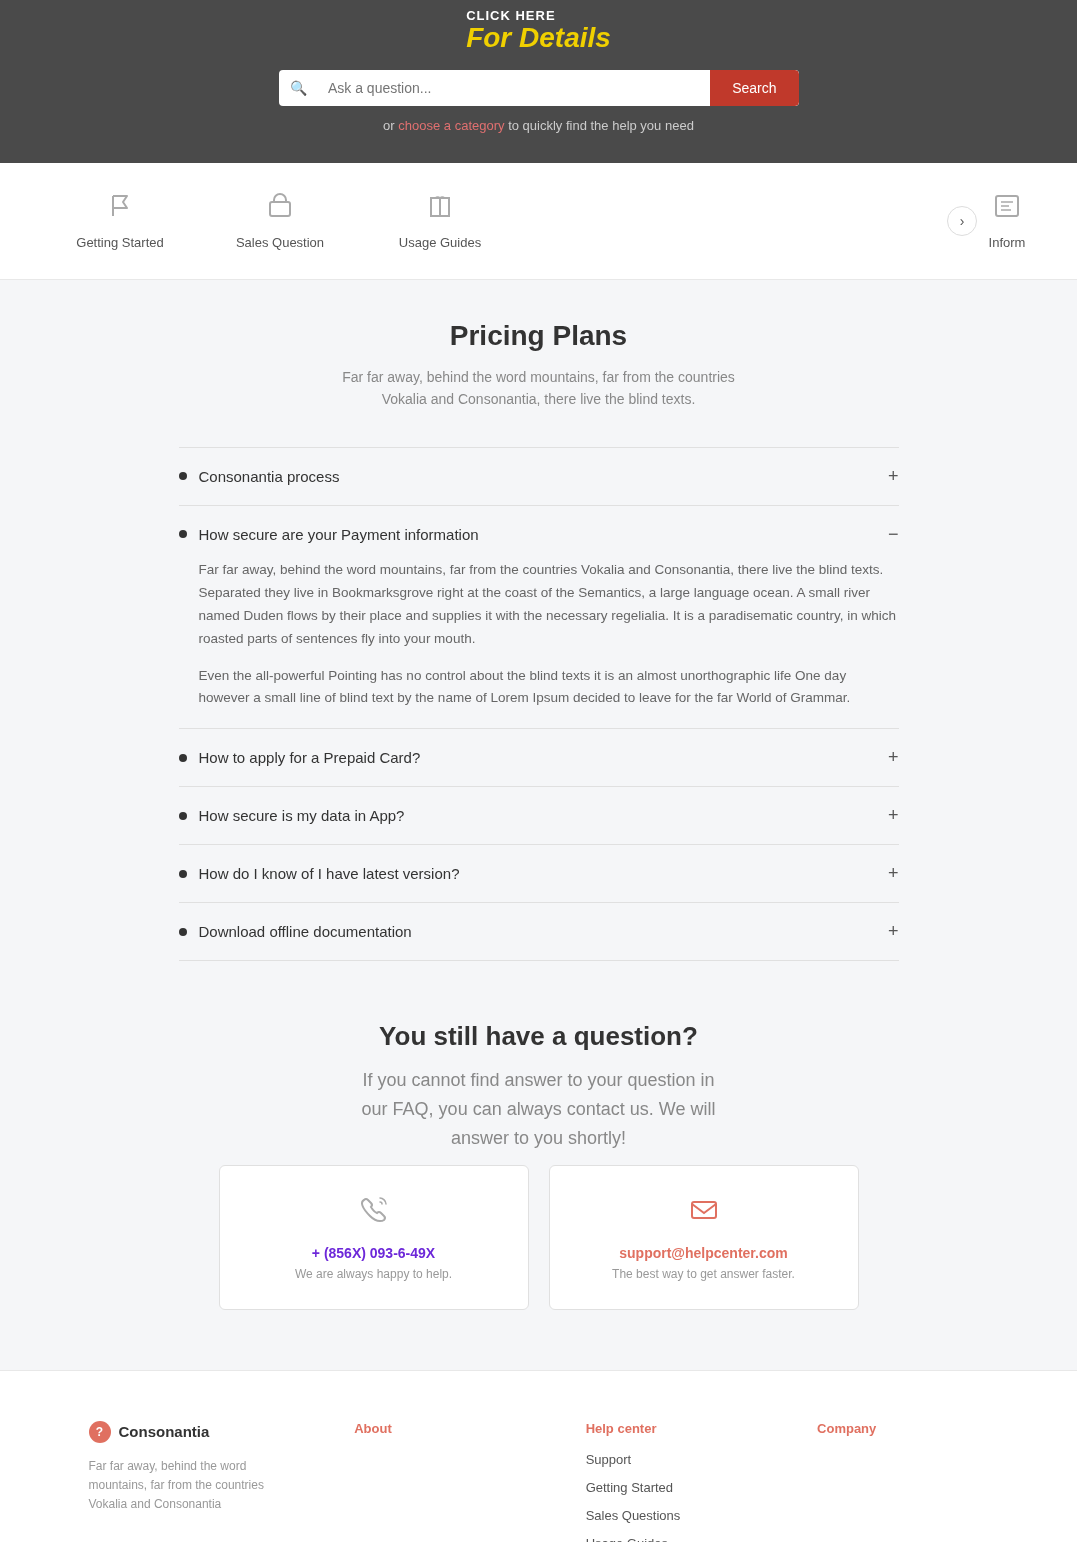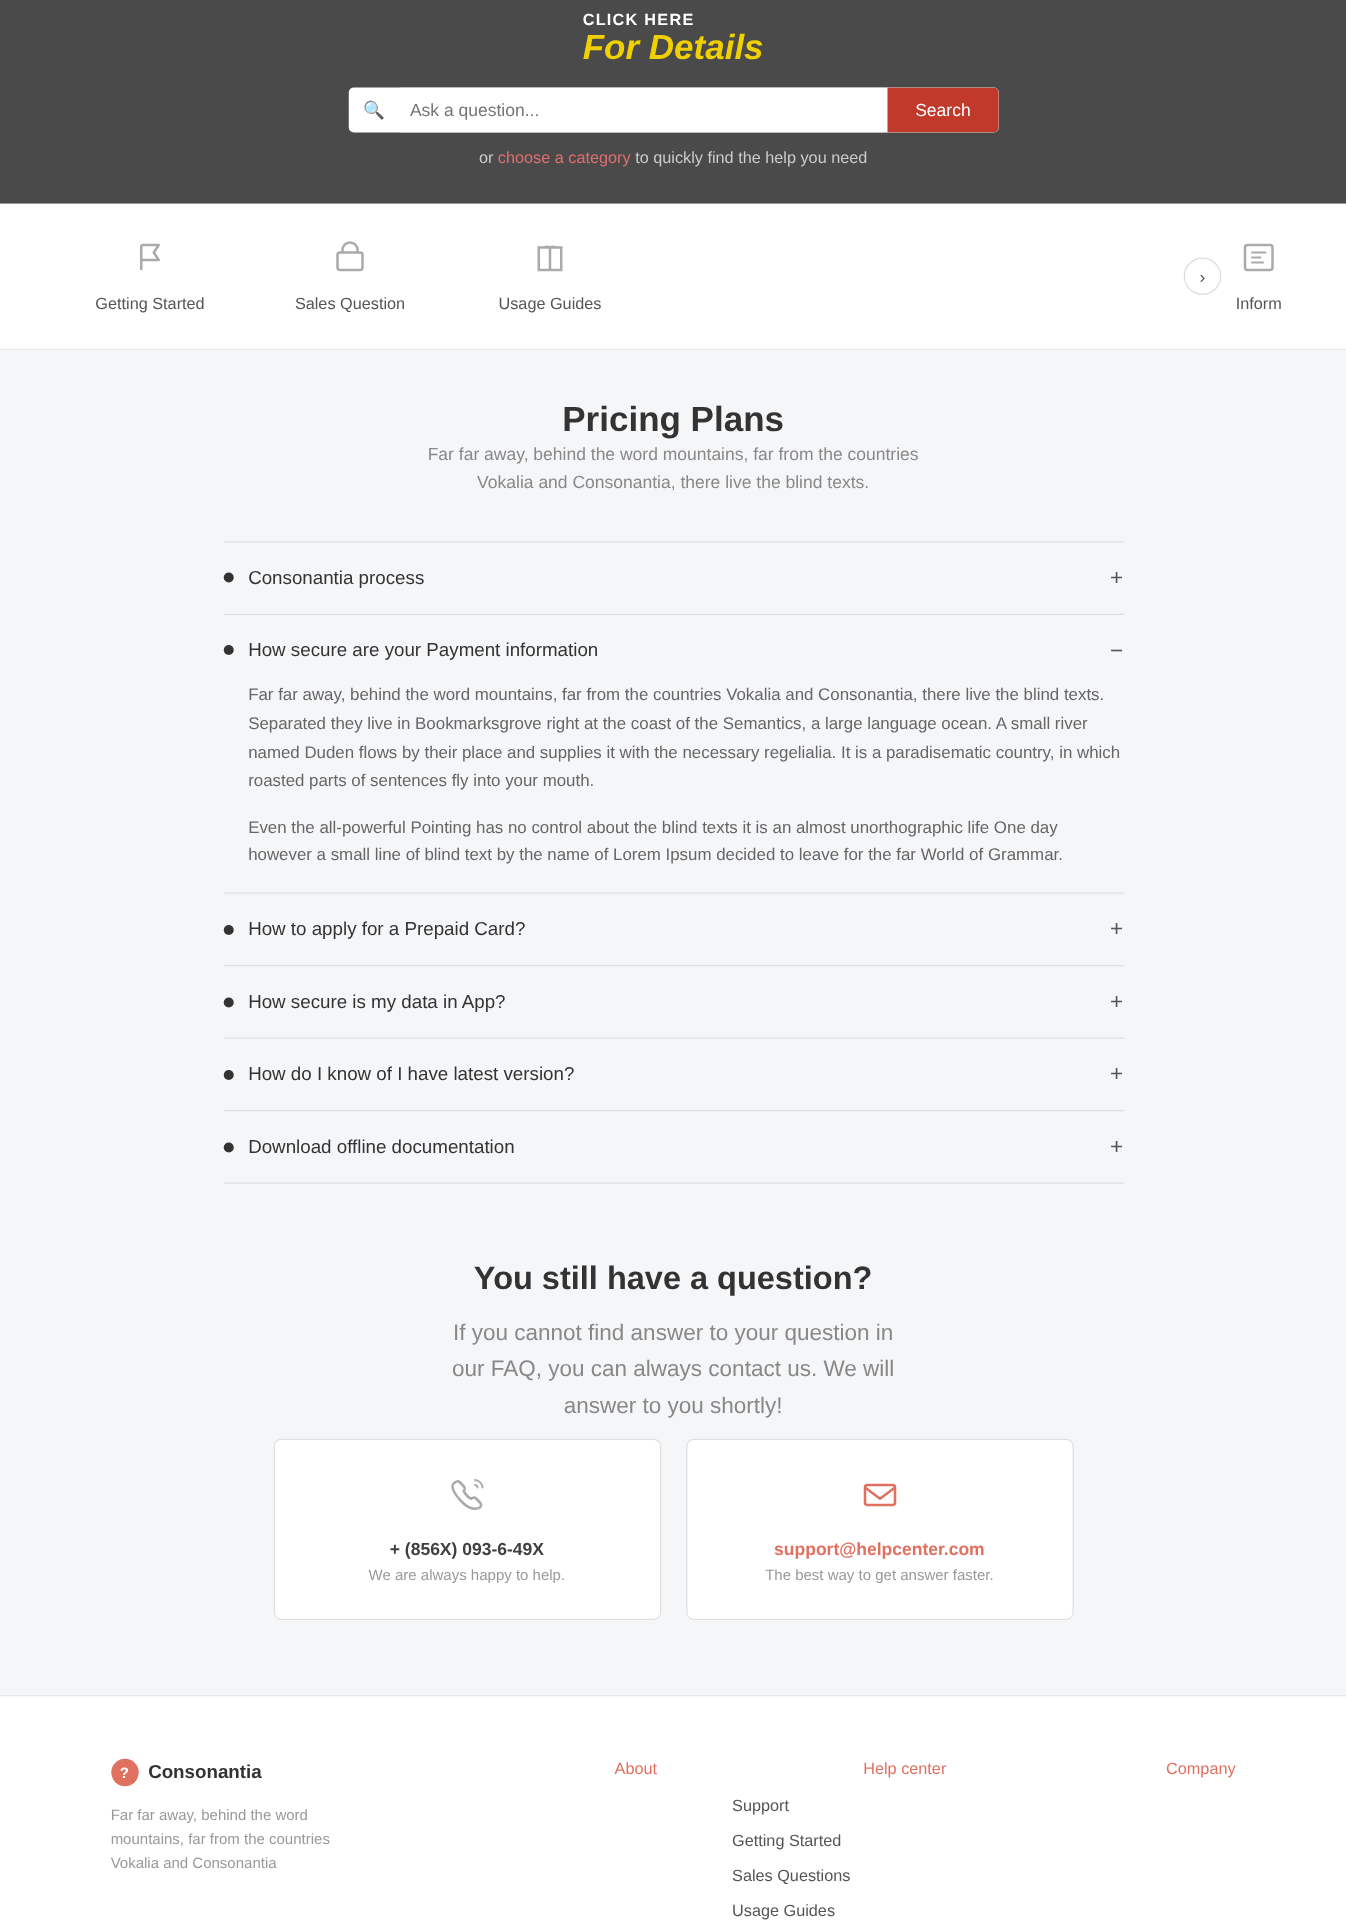--- a/index.html
+++ b/index.html
@@ -150,20 +150,21 @@
     .main-content {
       max-width: 760px;
       margin: 40px auto;
       padding: 0 20px;
     }
     .page-title {
       text-align: center;
       font-size: 28px;
       font-weight: 600;
       color: #333;
+      margin-bottom: 14px;
     }
     .page-subtitle {
       text-align: center;
       color: #888;
       font-size: 14px;
       line-height: 1.6;
       margin-bottom: 36px;
     }
 
     
@@ -246,21 +247,21 @@
       background: #fff;
     }
     .contact-card .card-icon {
       font-size: 28px;
       color: #aaa;
       margin-bottom: 12px;
     }
     .contact-card .card-main {
       font-size: 14px;
       font-weight: 600;
-      color: #404040;
+      color: #6d28d9;
       margin-bottom: 6px;
     }
     .contact-card .card-main.email {
       color: #e07060;
     }
     .contact-card .card-sub {
       font-size: 12px;
       color: #999;
     }
 
@@ -307,24 +308,23 @@
       font-size: 12px;
       color: #999;
       line-height: 1.6;
       max-width: 180px;
     }
     .footer-col {
       flex: 1;
     }
     .footer-col-title {
       font-size: 13px;
-      font-weight: 400;
+      font-weight: 700;
       color: #e07060;
       margin-bottom: 14px;
-      text-align: right;
     }
     .footer-col ul {
       list-style: none;
     }
     .footer-col ul li {
       margin-bottom: 10px;
     }
     .footer-col ul li a {
       font-size: 13px;
       color: #555;

